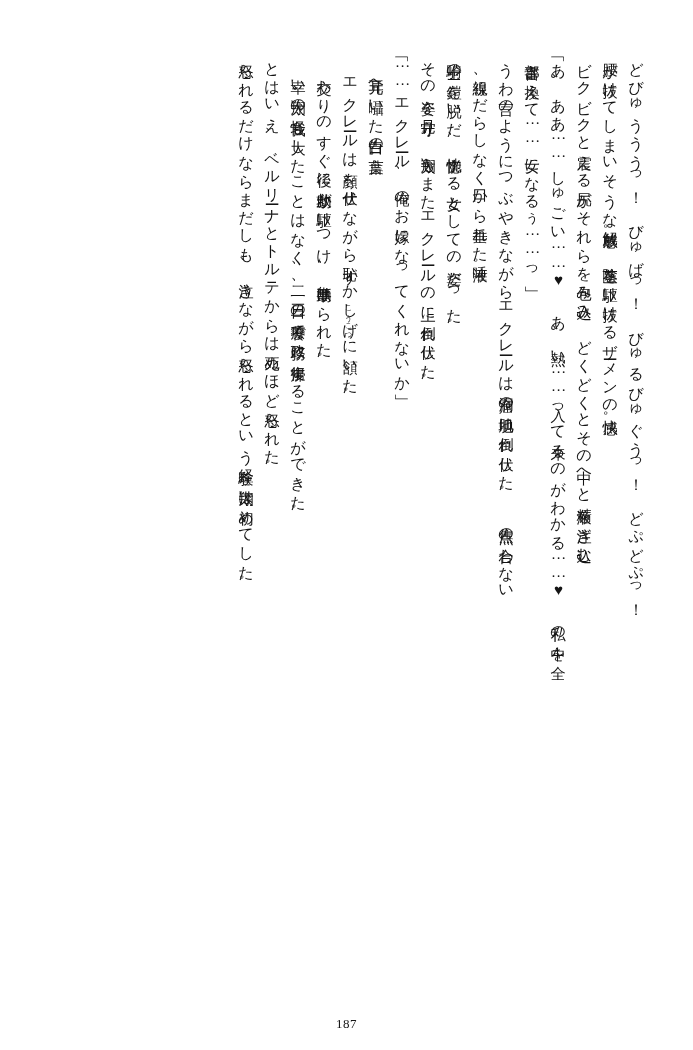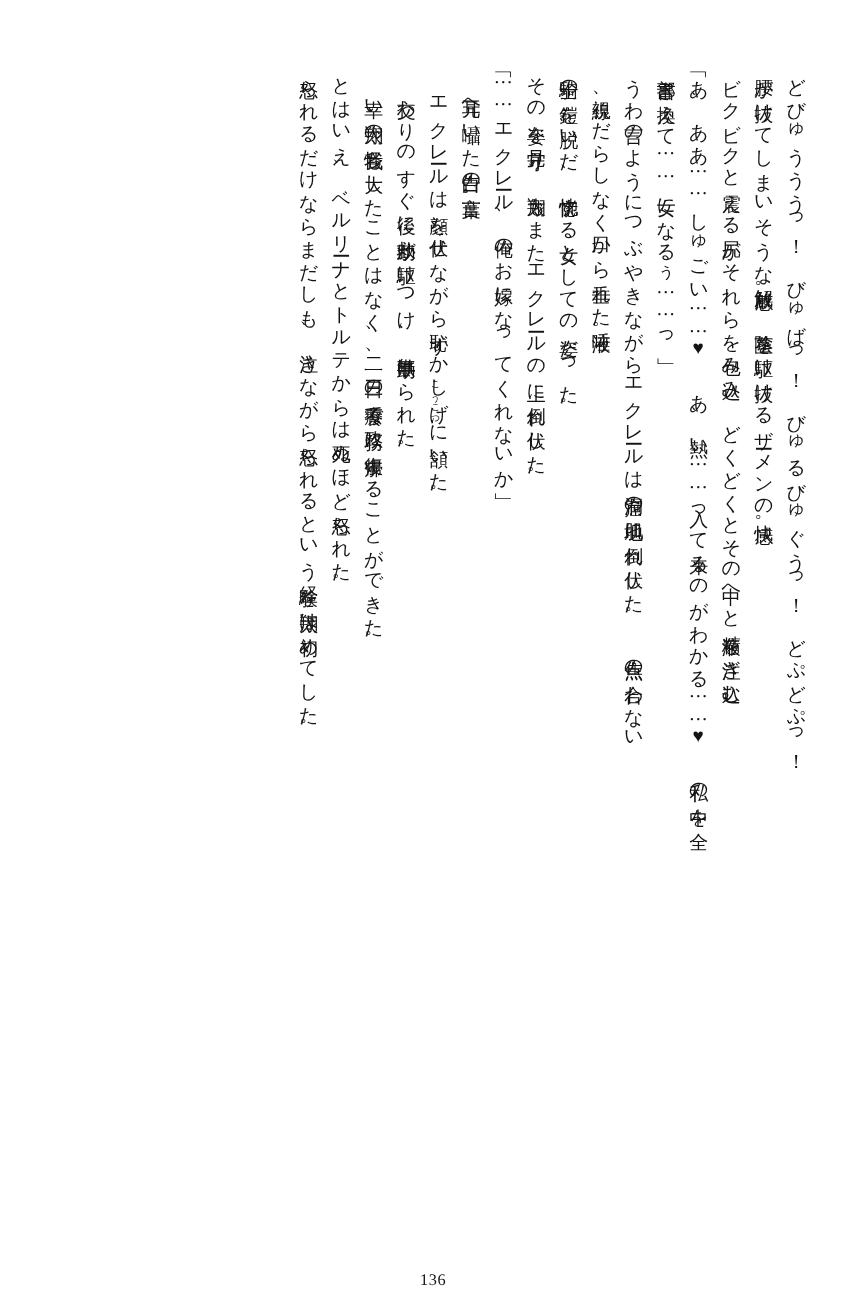--- a/index.html
+++ b/index.html
@@ -88,15 +88,15 @@
     <div class="line indent">耳元へ囁いた告白の言葉。</div>
     <div class="line indent">エクレールは顔を伏せながら恥ずかしげに頷いた。</div>
     <div class="line indent">交わりのすぐ後に救助が駆けつけ、無事助けられた。</div>
     <div class="line indent">幸い翔太の怪我も大したことはなく、二、三日の療養で政務に復帰することができた。</div>
     <div class="line">とはいえ、ベルリーナとトルテからは死ぬほど怒られた。</div>
     <div class="line">怒られるだけならまだしも、泣きながら怒られるという経験を翔太は初めてした。</div>
   </div>
 
   <div class="ruby-host" id="ruby-koukotsu">こうこつ</div>
 
-  <div class="page-number">136</div>
+  <div class="page-number">187</div>
 
 </div>
 
 </body></html>

